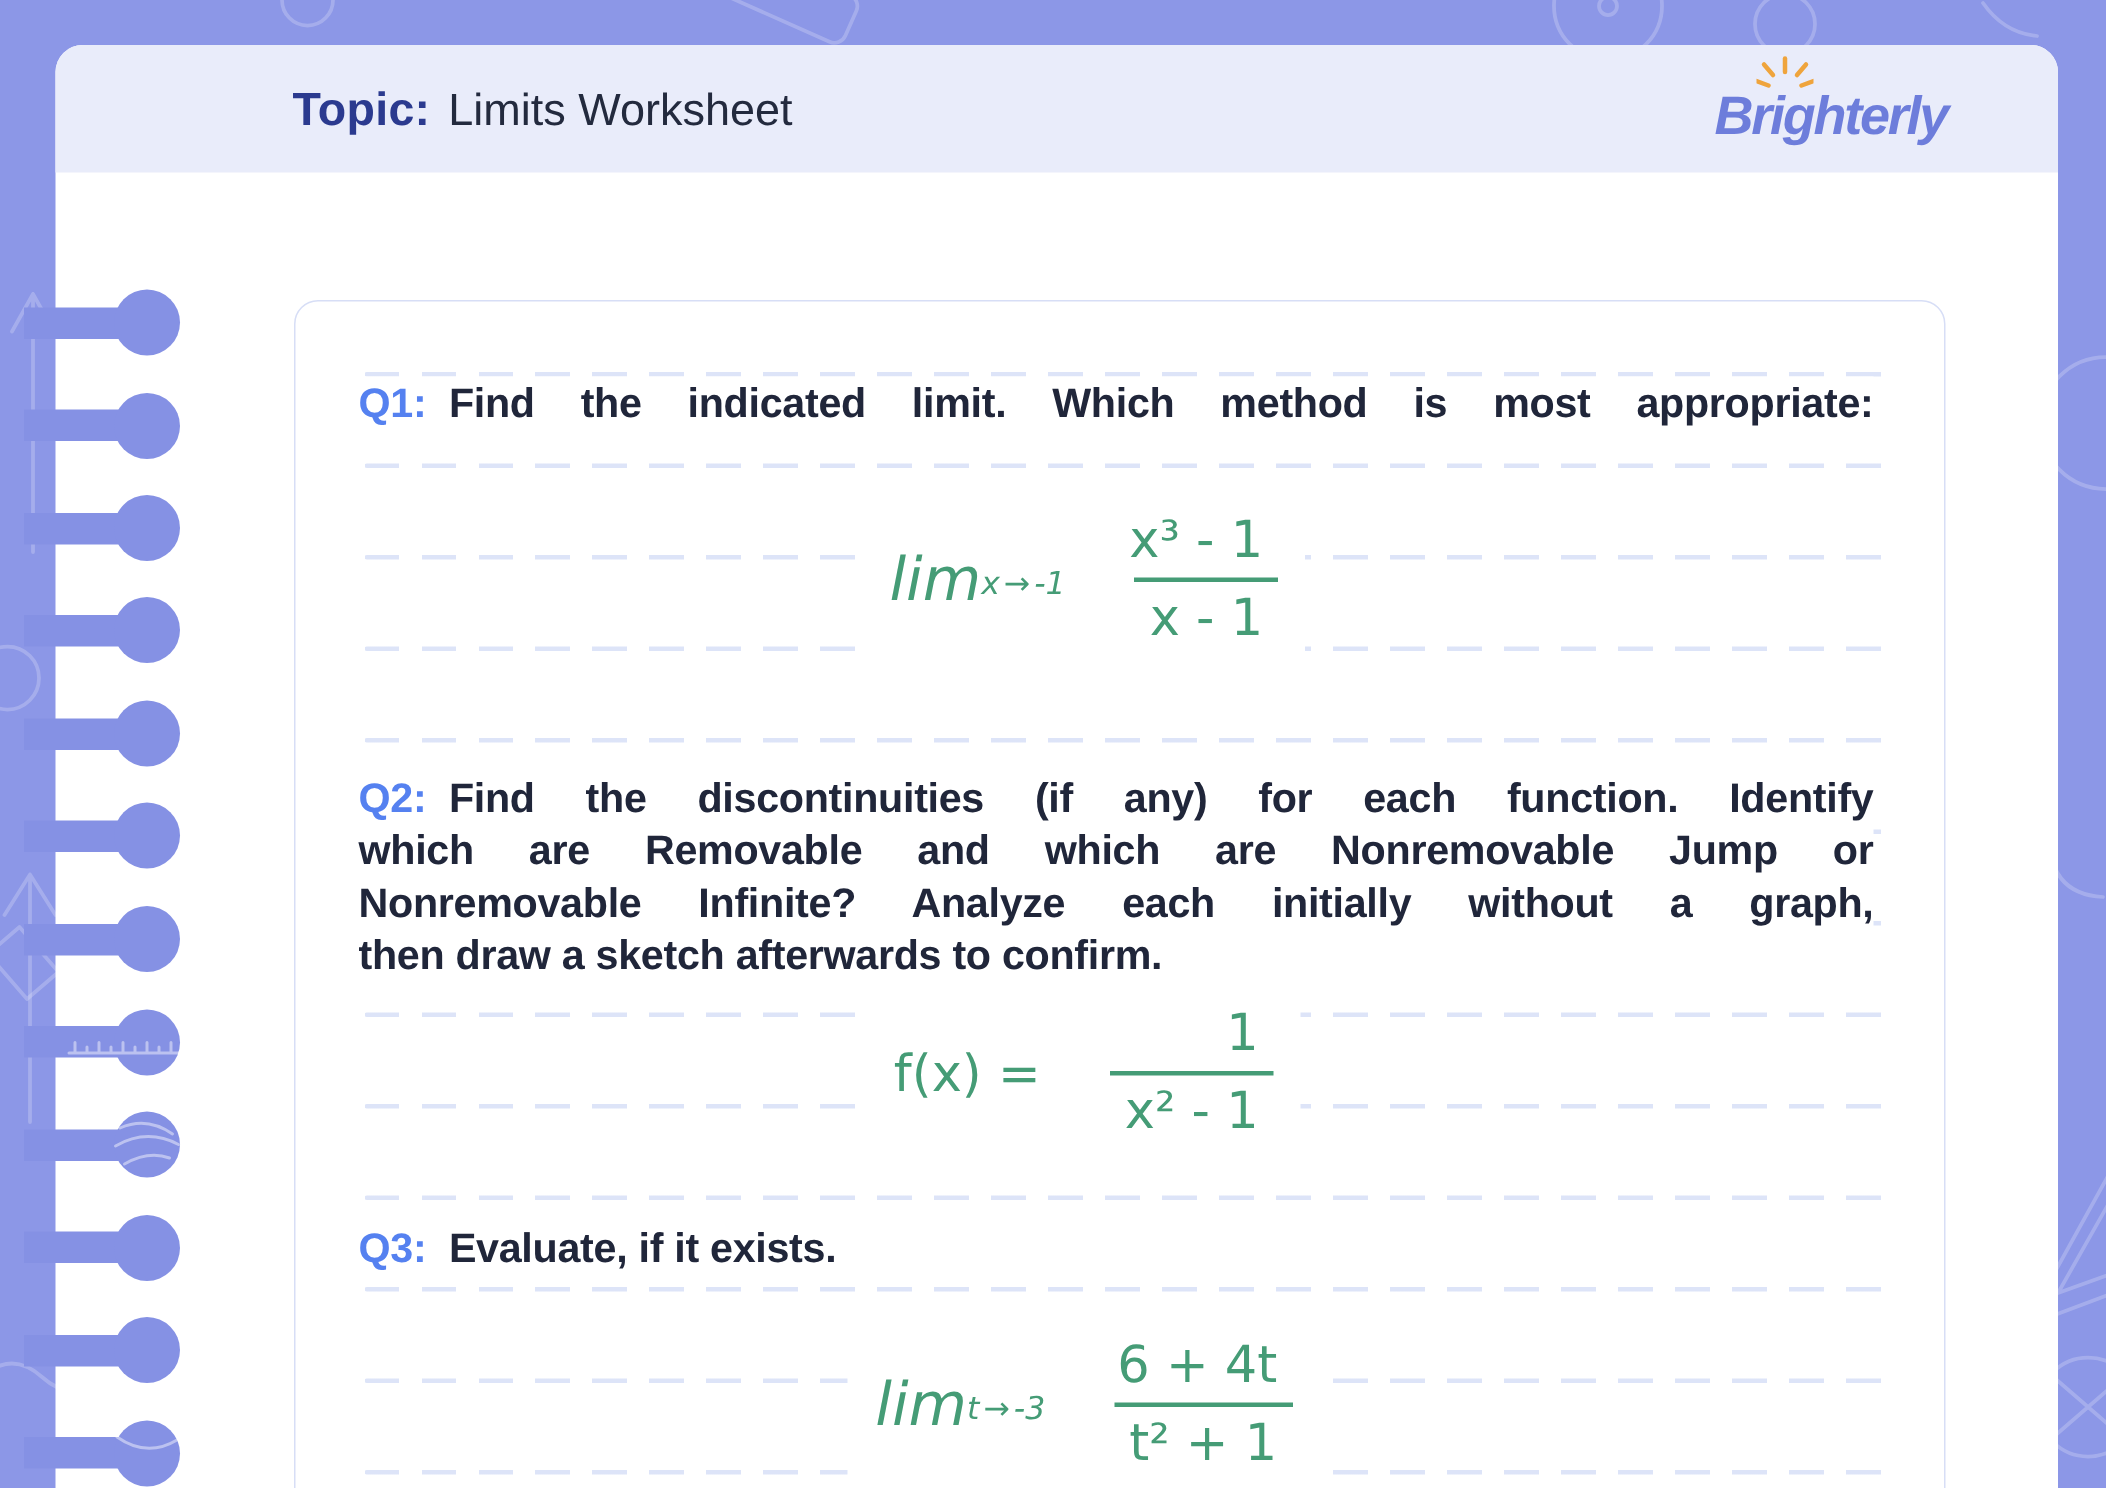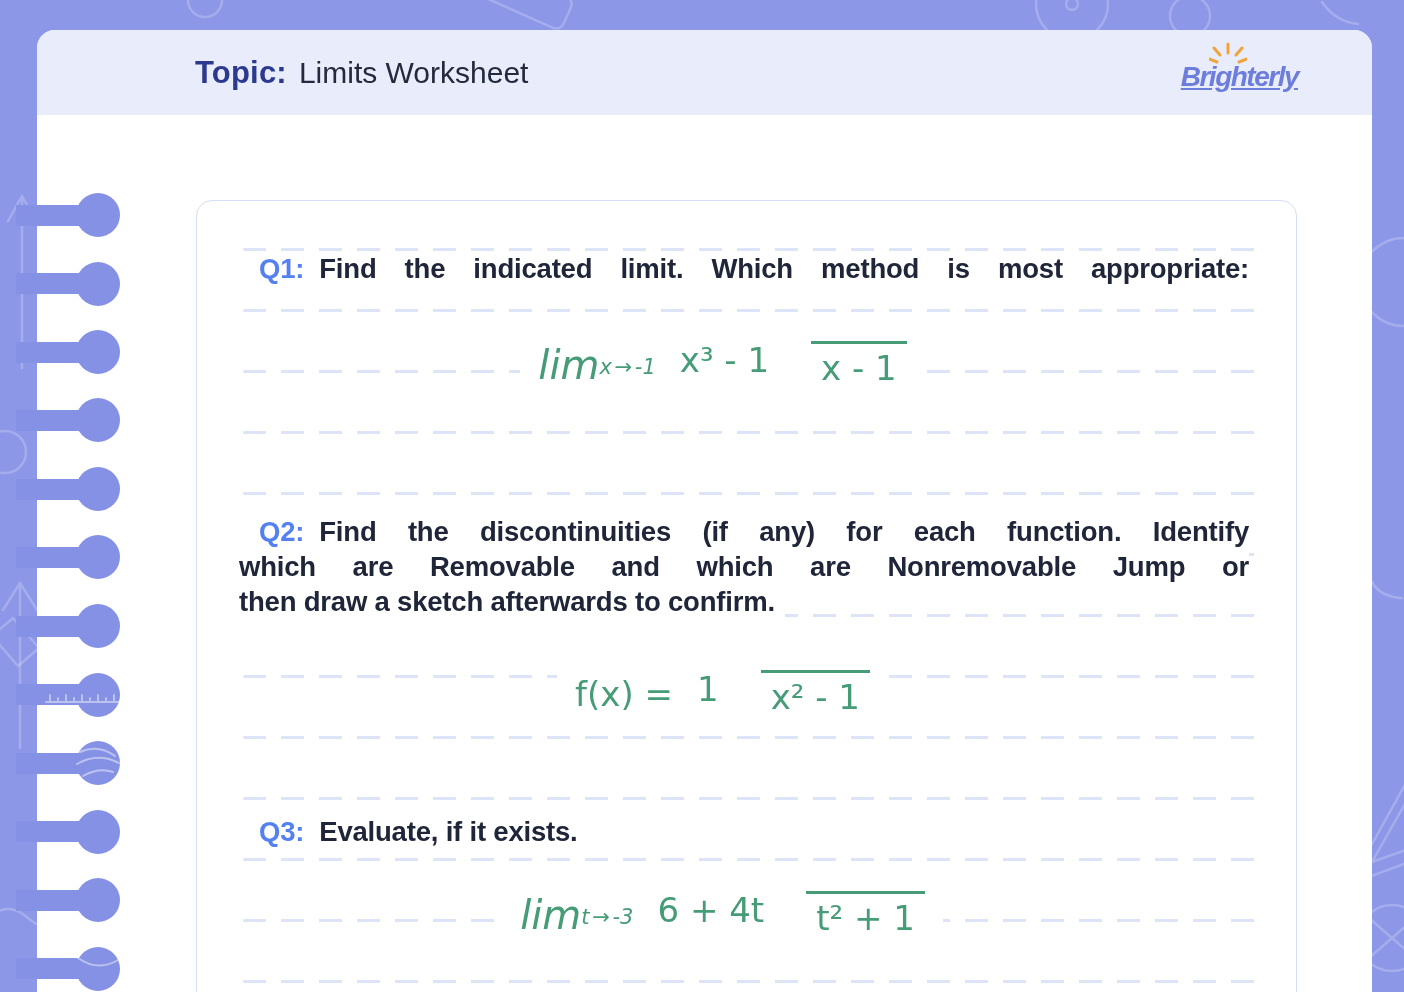--- a/index.html
+++ b/index.html
@@ -16,54 +16,54 @@
   }
   .header-band{
     position:absolute;left:0;top:0;right:0;height:85px;
     background:#E9ECFA;border-radius:18px 18px 0 0;
     display:flex;align-items:center;justify-content:space-between;
     padding:0 74px 0 158px;box-sizing:border-box;
   }
   .topic{display:flex;align-items:baseline;gap:12px;}
   .topic-label{font-size:31px;font-weight:bold;color:#2B3A8F;letter-spacing:.2px;}
   .topic-value{font-size:30px;color:#232A3E;}
-  .logo{position:relative;font-size:28px;font-weight:bold;font-style:italic;
-        color:#6D7DDB;letter-spacing:-1.5px;padding-top:8px;text-decoration:underline;}
+  .logo{position:relative;font-size:36px;font-weight:bold;font-style:italic;
+        color:#6D7DDB;letter-spacing:-1.5px;padding-top:8px;}
   .sun{position:absolute;left:28px;top:-12px;}
   
   .card{
     position:absolute;left:196px;top:200px;width:1101px;height:830px;
     background:#ffffff;border:1.5px solid #D7DEF6;border-radius:16px;
     z-index:2;box-sizing:border-box;
   }
   .rule{
     position:absolute;left:46px;right:30px;height:3px;border-radius:2px;
     background:repeating-linear-gradient(90deg,#DDE4F8 0 23px,transparent 23px 38px);
   }
   .qtext{
     position:absolute;left:42px;width:1010px;z-index:2;
     color:#20263A;font-size:27.5px;font-weight:bold;line-height:35px;
     letter-spacing:-.2px;
   }
   .tline{background:#ffffff;}
   .jfull{text-align:justify;text-align-last:justify;}
   .last{width:fit-content;padding-right:10px;}
-  .qlabel{color:#5581F0;margin-right:15px;margin-left:20px;}
+  .qlabel{color:#5581F0;margin-right:15px;}
   
   .formula{
     position:absolute;left:0;right:0;z-index:2;display:flex;justify-content:center;
     color:#459C76;font-family:"DejaVu Sans",sans-serif;
   }
   .fwrap{background:#ffffff;display:flex;align-items:center;gap:14px;
          padding:6px 18px;transform:translateX(-24px);}
   .limwrap{display:flex;align-items:center;font-style:italic;}
   .lim{font-size:40px;line-height:1;}
   .limsub{font-size:21px;line-height:1;margin-top:5px;word-spacing:-4px;}
   .flhs{font-size:34px;}
-  .frac{display:flex;flex-direction:row;align-items:stretch;text-align:right;}
+  .frac{display:flex;flex-direction:column;align-items:stretch;text-align:right;}
   .num{font-size:34px;line-height:1.15;padding:0 10px 5px;}
   .den{font-size:34px;line-height:1.15;padding:5px 10px 0;border-top:3px solid #459C76;margin-left:32px;}
   
   .rings{position:absolute;left:0;top:0;z-index:3;}
   .stem{position:absolute;left:16px;width:68px;height:21px;background:#8591E4;border-radius:0 3px 3px 0;}
   .hole{position:absolute;left:76px;width:44px;height:44px;border-radius:50%;background:#8591E4;}
   .ring-doodles{position:absolute;left:0;top:0;z-index:4;pointer-events:none;}
 </style>
 </head>
 <body>
@@ -142,20 +142,21 @@
         <span class="den">x - 1</span>
       </div>
     </div>
   </div>
 
   <div class="qtext" style="top:313px">
     <div class="tline jfull">
       <span class="qlabel">Q2:</span><span>Find the discontinuities (if any) for each function. Identify</span>
     </div>
     <div class="tline jfull">which are Removable and which are Nonremovable Jump or</div>
+    <div class="tline jfull">Nonremovable Infinite? Analyze each initially without a graph,</div>
     <div class="tline last">then draw a sketch afterwards to confirm.</div>
   </div>
   <div class="formula" style="top:463px">
     <div class="fwrap">
       <span class="flhs">f(x) =</span>
       <div class="frac">
         <span class="num">1</span>
         <span class="den">x² - 1</span>
       </div>
     </div>

